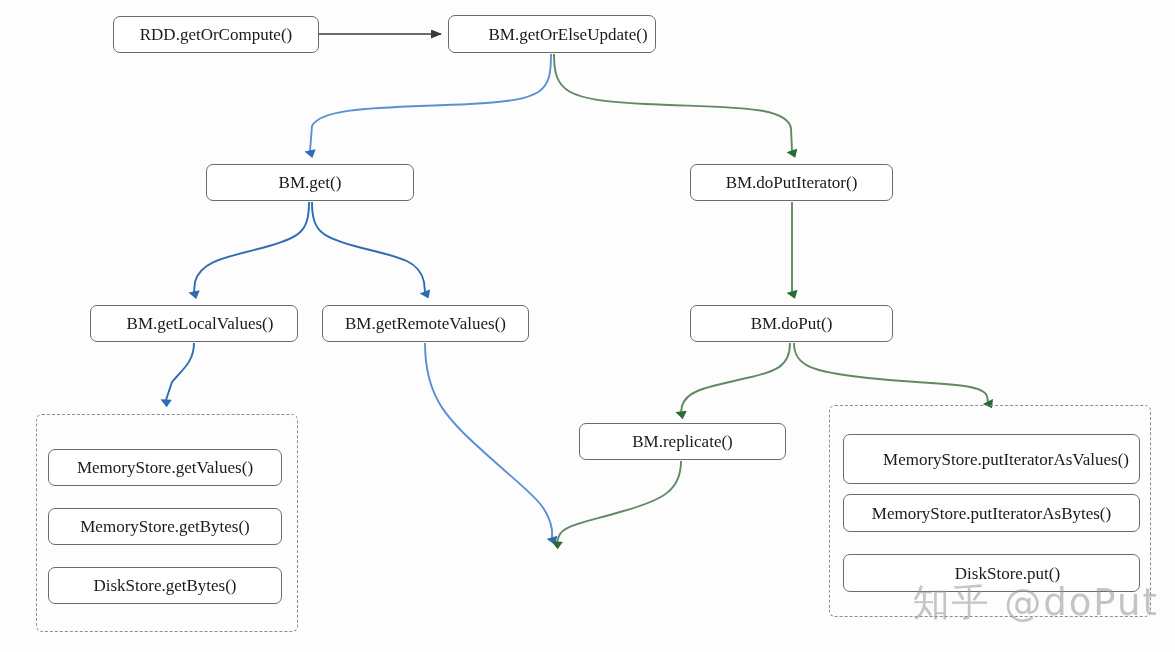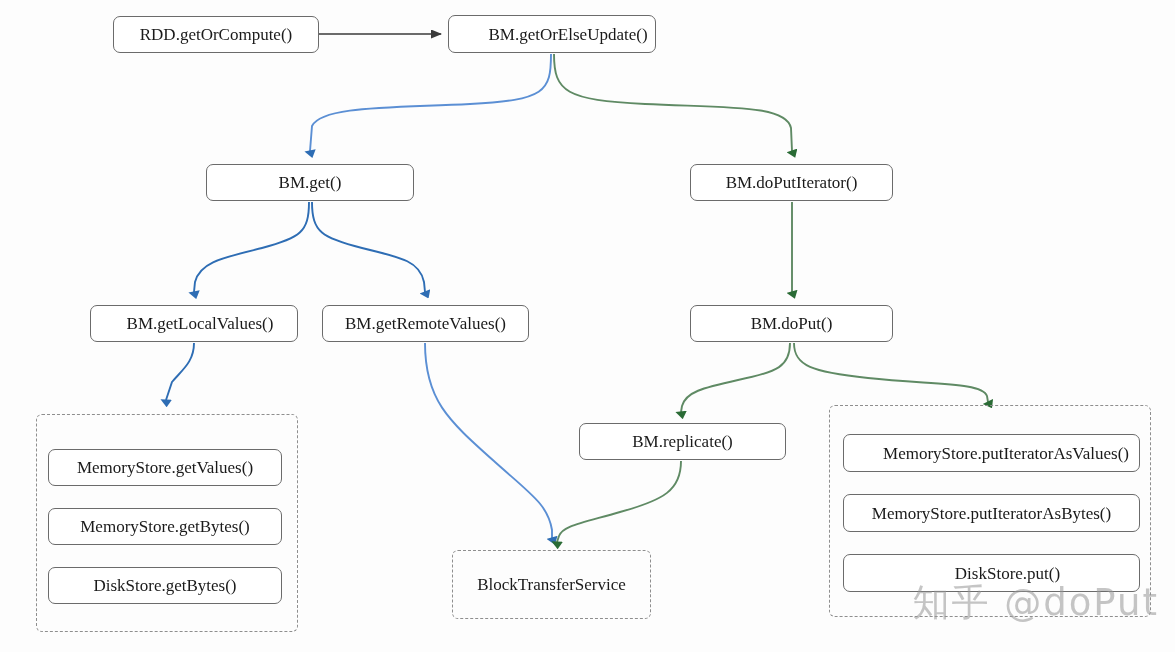--- a/index.html
+++ b/index.html
@@ -101,23 +101,20 @@
 
     <path d="M790,343 C790,366 778,372 738,380 C702,388 686,392 682,406 L681,412" fill="none" stroke="#5f8a64" stroke-width="1.9" marker-end="url(#ah-green)"></path>
 
     <path d="M794,343 C794,366 812,372 868,378 C932,385 982,382 987,396 L988,402" fill="none" stroke="#5f8a64" stroke-width="1.9" marker-end="url(#ah-green)"></path>
 
     <path d="M681,461 C681,490 664,500 620,512 C578,524 563,526 559,536 L557,542" fill="none" stroke="#5f8a64" stroke-width="1.9" marker-end="url(#ah-green)"></path>
   </svg>
 
   <div class="group-box" style="left:36px; top:414px; width:262px; height:218px;"></div>
 
-  <div class="group-box labelled" style="left:452px; top:550px; width:199px; height:69px;">
-    <span>BlockTransferService</span>
-  </div>
 
   <div class="group-box" style="left:829px; top:405px; width:322px; height:212px;"></div>
 
   <div class="node" style="left:101px; top:16px; width:206px; height:37px;margin-left:12px;">
     <span>RDD.getOrCompute()</span>
   </div>
 
   <div class="node" style="left:448px; top:15px; width:208px; height:38px;padding-left:32px;">
     <span>BM.getOrElseUpdate()</span>
   </div>
@@ -151,21 +148,21 @@
   </div>
 
   <div class="node" style="left:48px; top:508px; width:234px; height:37px;">
     <span>MemoryStore.getBytes()</span>
   </div>
 
   <div class="node" style="left:48px; top:567px; width:234px; height:37px;">
     <span>DiskStore.getBytes()</span>
   </div>
 
-  <div class="node" style="left:843px; top:434px; width:297px; height:38px;padding-left:29px;">
+  <div class="node" style="left:843px; top:434px; width:297px; height:50px;padding-left:29px;">
     <span>MemoryStore.putIteratorAsValues()</span>
   </div>
 
   <div class="node" style="left:843px; top:494px; width:297px; height:38px;">
     <span>MemoryStore.putIteratorAsBytes()</span>
   </div>
 
   <div class="node" style="left:843px; top:554px; width:297px; height:38px;padding-left:32px;">
     <span>DiskStore.put()</span>
   </div>

